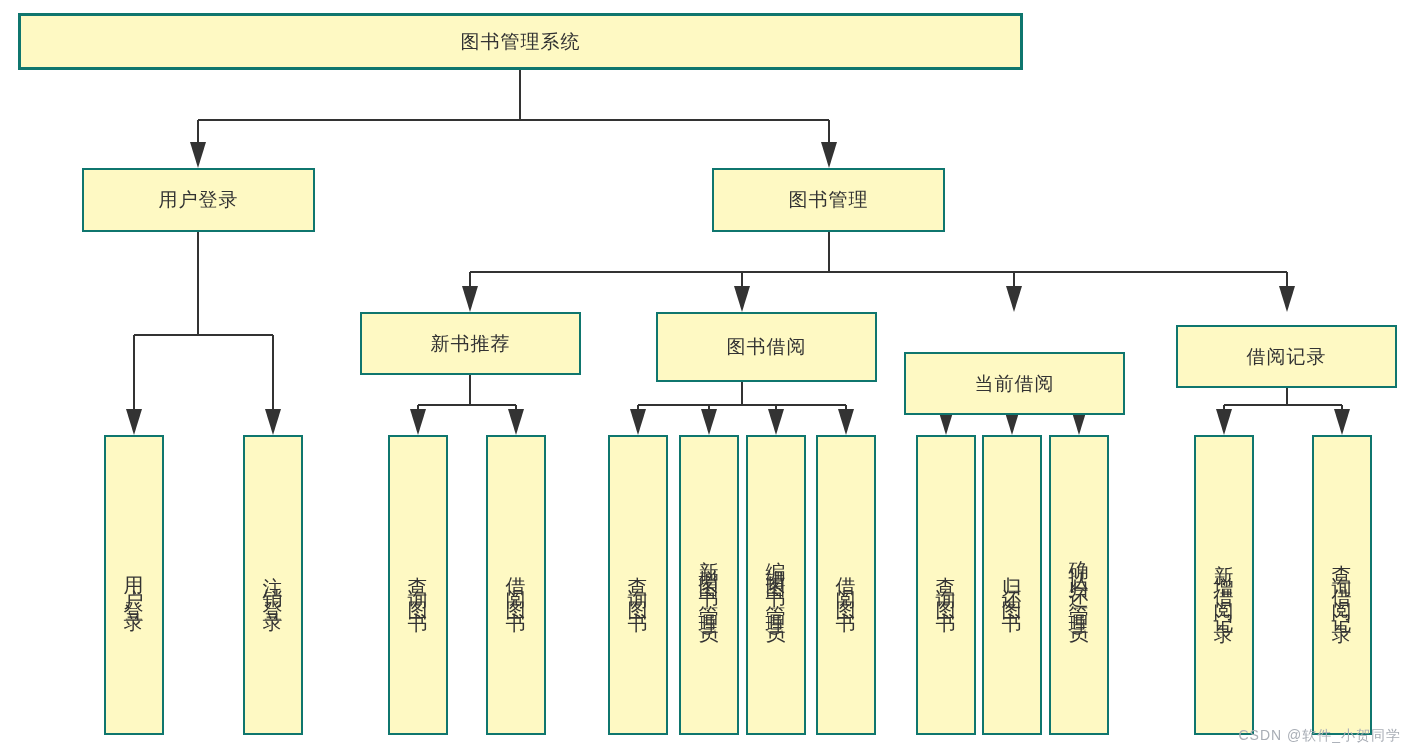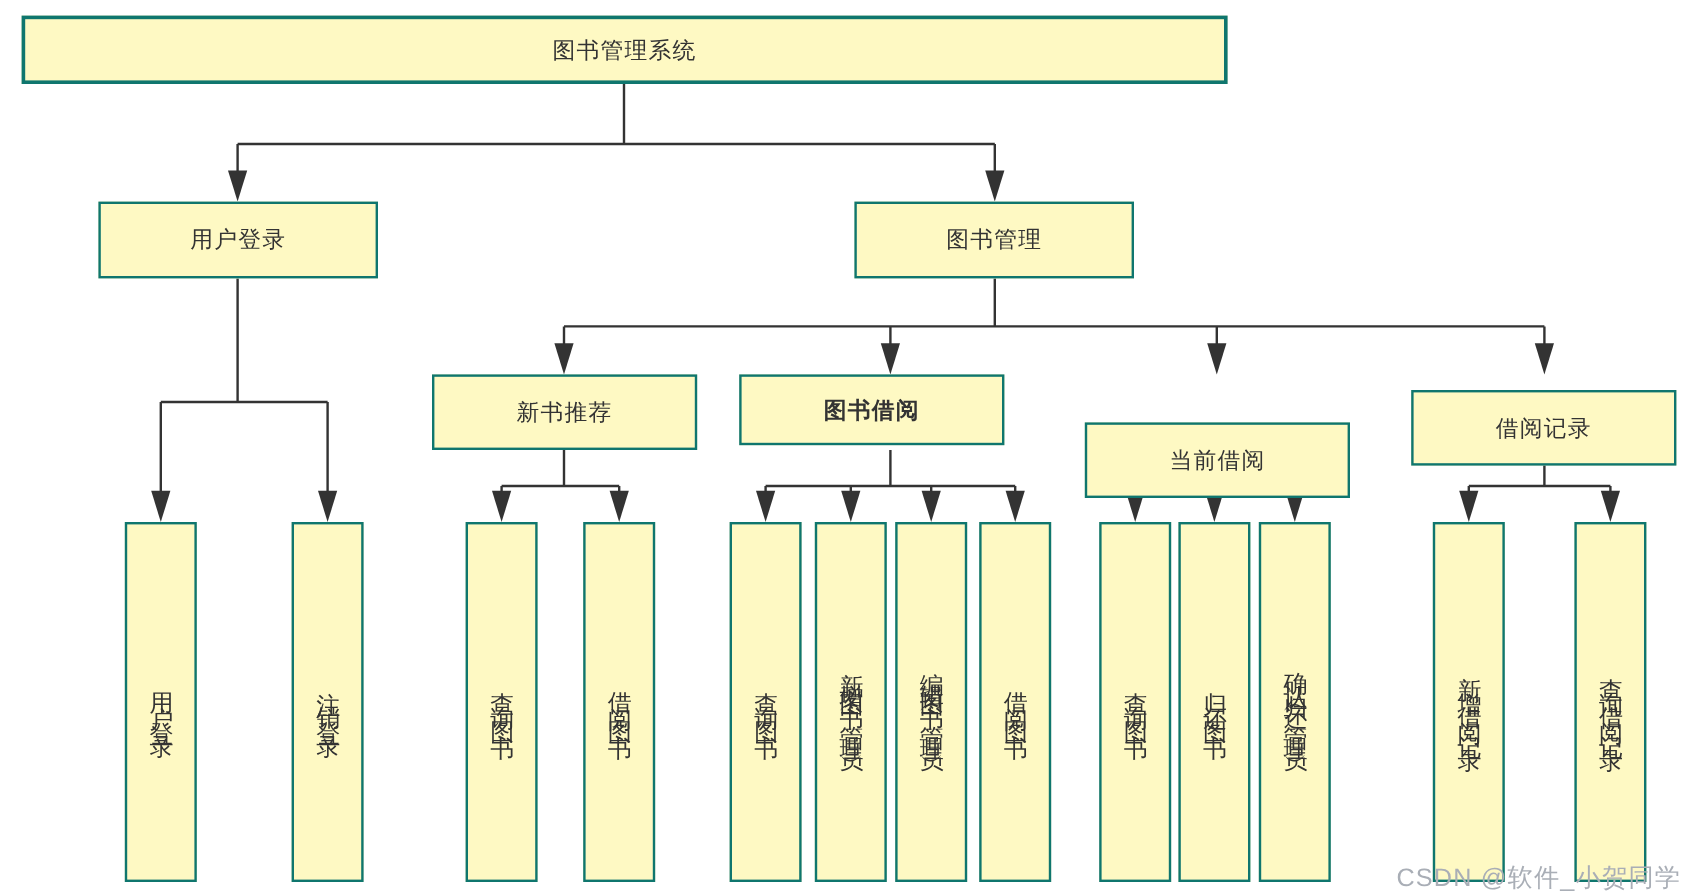--- a/index.html
+++ b/index.html
@@ -38,21 +38,21 @@
     letter-spacing: 12px;
     overflow: hidden;
   }
   .v-node.tight { letter-spacing: 9px; }
 
   
   .n-root  { left: 18px;  top: 13px;  width: 1005px; height: 57px; }
   .n-l2a   { left: 82px;  top: 168px; width: 233px;  height: 64px; }
   .n-l2b   { left: 712px; top: 168px; width: 233px;  height: 64px; }
   .n-l3a   { left: 360px;  top: 312px; width: 221px; height: 63px; }
-  .n-l3b   { left: 616px;  top: 312px; width: 221px; height: 59px; font-weight: bold; }
+  .n-l3b   { left: 656px;  top: 312px; width: 221px; height: 70px; }
   .n-l3c   { left: 904px;  top: 312px; width: 221px; height: 63px; margin-top: 40px; }
   .n-l3d   { left: 1176px; top: 312px; width: 221px; height: 63px; margin-top: 13px; }
   .leaf    { top: 435px; width: 60px; height: 300px; }
   .n-f1  { left: 104px; }
   .n-f2  { left: 243px; }
   .n-f3  { left: 388px; }
   .n-f4  { left: 486px; }
   .n-f5  { left: 608px; }
   .n-f6  { left: 679px; }
   .n-f7  { left: 746px; }
@@ -60,21 +60,21 @@
   .n-f9  { left: 916px; }
   .n-f10 { left: 982px; }
   .n-f11 { left: 1049px; }
   .n-f12 { left: 1194px; }
   .n-f13 { left: 1312px; }
 
   #watermark {
     position: absolute;
     right: 4px;
     bottom: 2px;
-    font-size: 21px;
+    font-size: 14px;
     color: #a9aeb6;
     letter-spacing: 1px;
     z-index: 5;
     white-space: nowrap;
   }
 </style>
 </head>
 <body>
 
 <div id="canvas">

